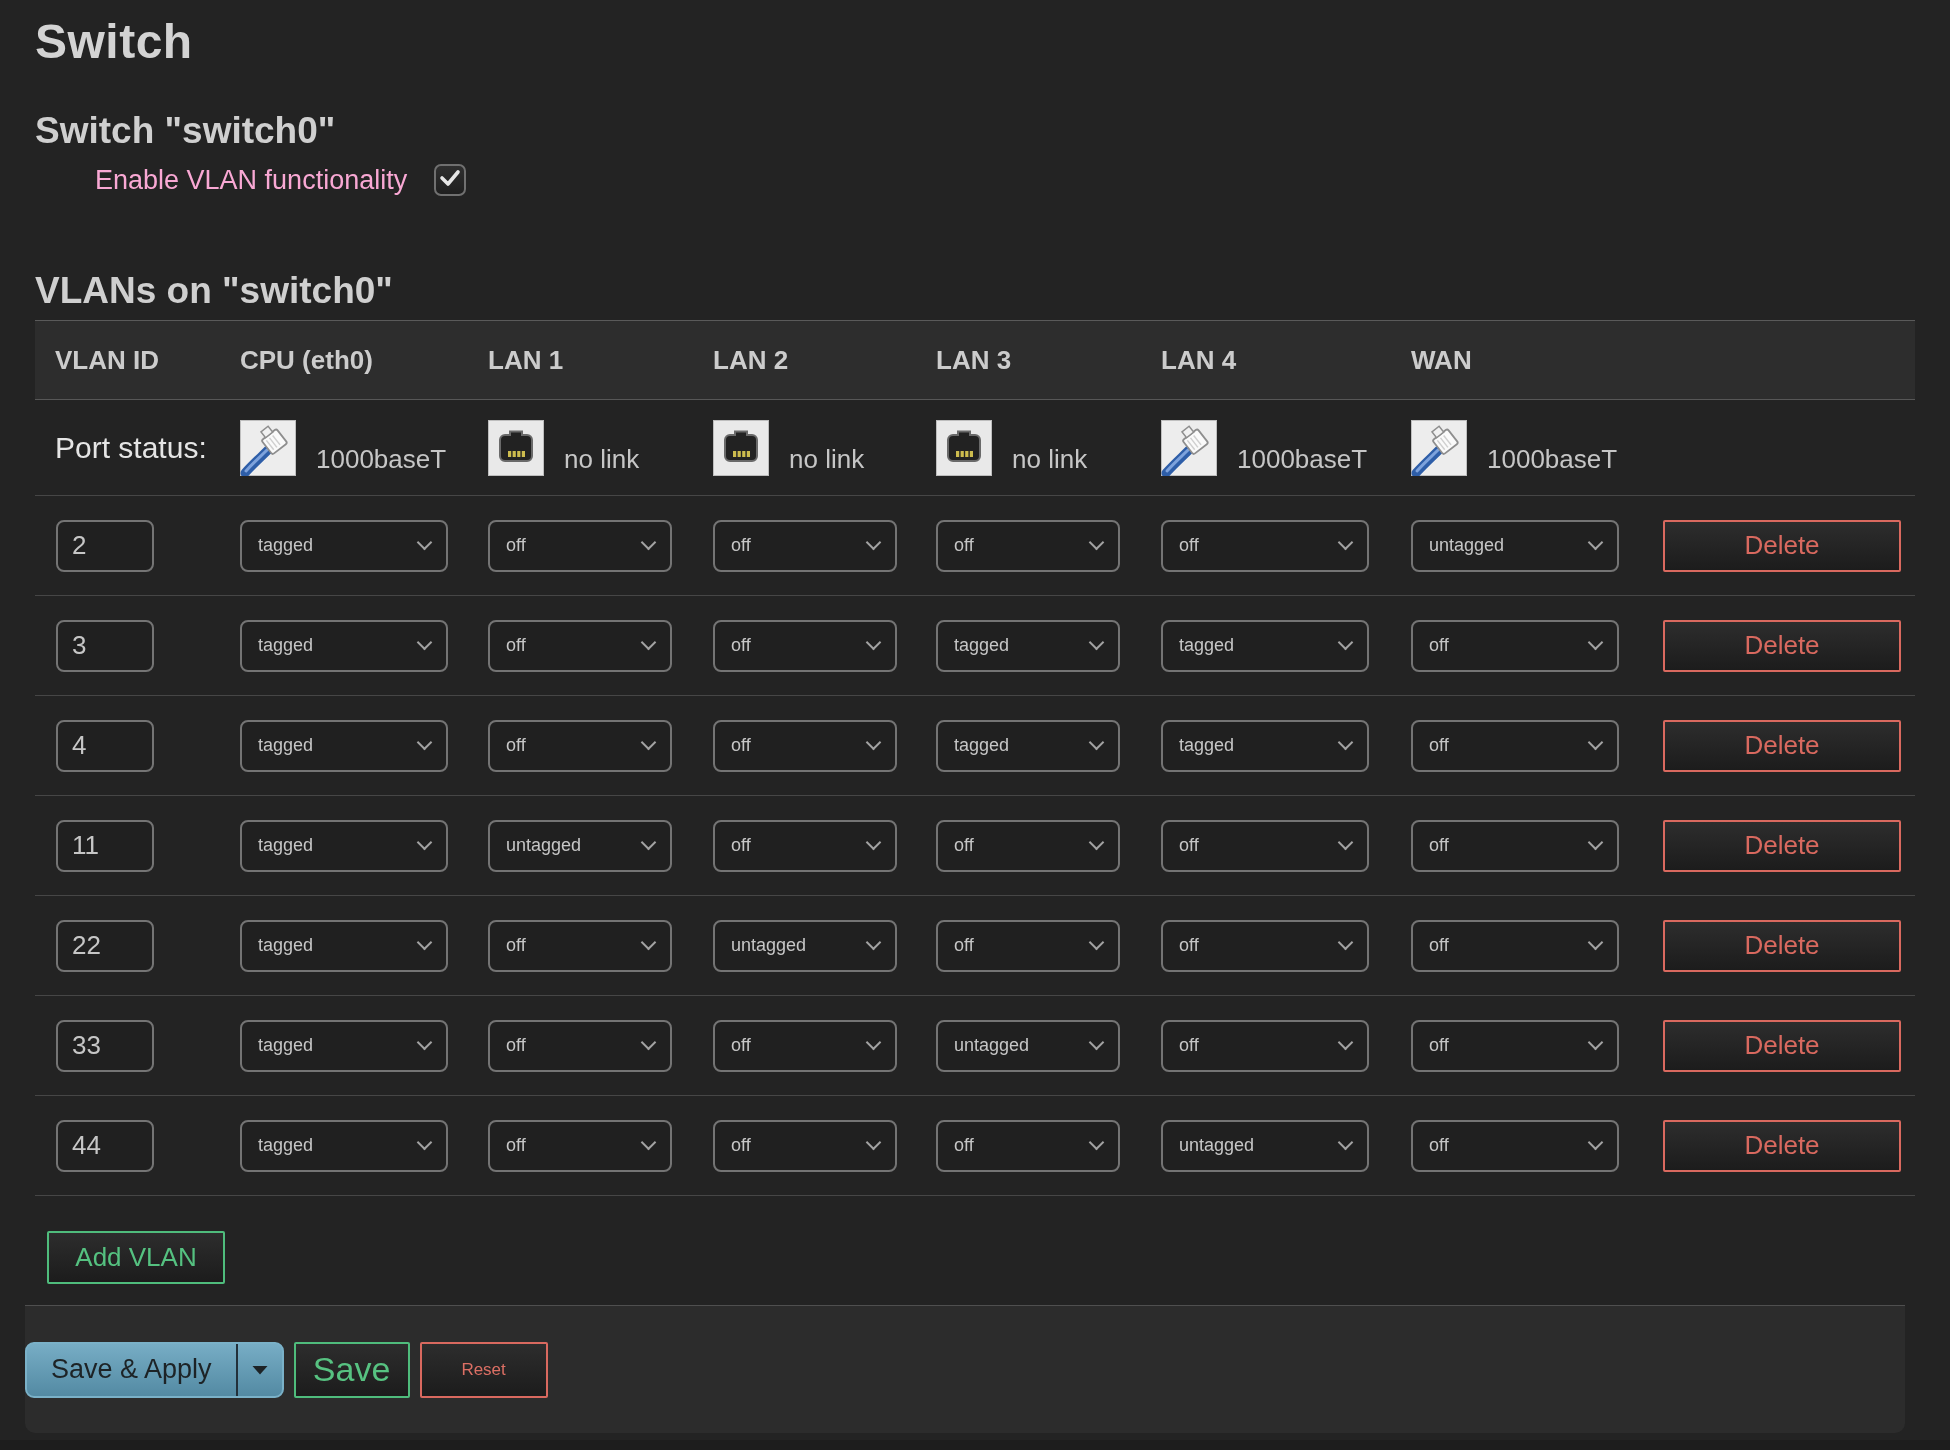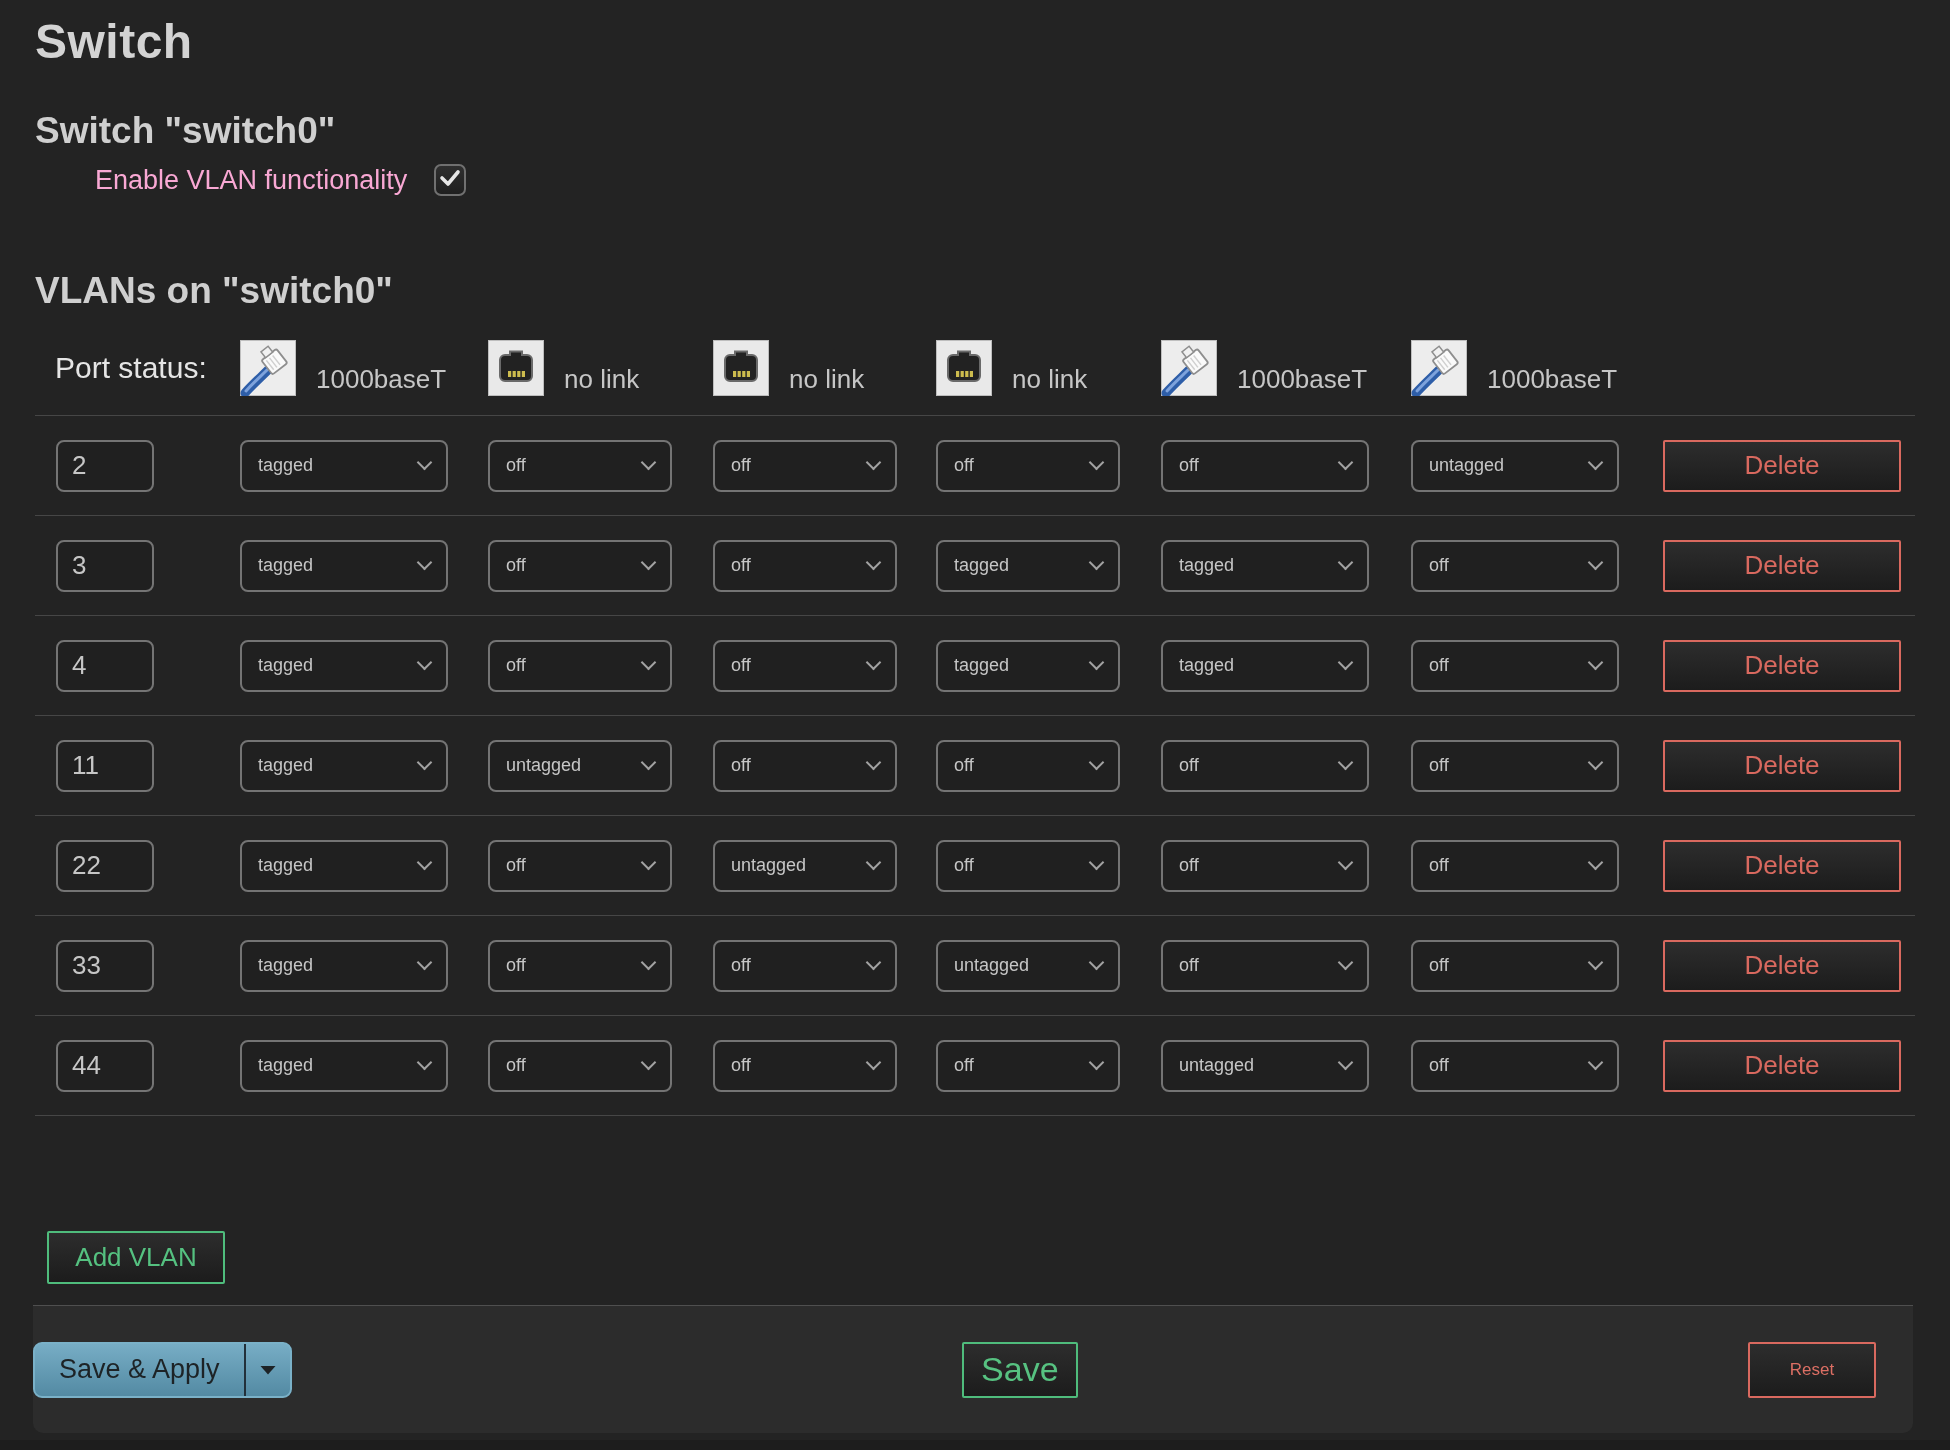--- a/index.html
+++ b/index.html
@@ -42,23 +42,23 @@
   .selval { font-size:18px; color:#c6c6c6; }
   .chev { width:11px; height:11px; border-right:2px solid #a2a2a2; border-bottom:2px solid #a2a2a2;
           transform:rotate(45deg); margin-top:-6px; flex:none; }
 
   .btn { font-family:inherit; cursor:pointer; border-radius:2px;
          background:linear-gradient(180deg,#2d2d2d,#1c1c1c); }
   .delete-btn { width:238px; height:52px; border:2px solid #d9695f; color:#d9695f; font-size:26px; }
   .add-vlan-btn { position:absolute; left:47px; top:1231px; width:178px; height:53px;
                   border:2px solid #4fbc7c; color:#55c180; font-size:26px; }
 
-  .footer { position:absolute; left:33px; top:1305px; width:1880px; height:128px;
+  .footer { position:absolute; left:25px; top:1305px; width:1880px; height:128px;
             background:#2c2c2c; border-top:1px solid #4f4f4f; border-radius:0 0 10px 10px;
-            display:flex; align-items:center; justify-content:space-between; gap:10px; padding-right:37px; }
+            display:flex; align-items:center; justify-content:flex-start; gap:10px; padding-right:37px; }
   .btn-save-apply { display:flex; align-items:stretch; height:56px; border-radius:9px; overflow:hidden;
                     background:linear-gradient(180deg,#77adc5,#538aa3); border:2px solid #7ab1c8;
                     padding:0; cursor:pointer; font-family:inherit; }
   .sa-label { display:flex; align-items:center; padding:0 24px; font-size:27px; color:#1d2326; }
   .sa-divider { width:2px; background:#22303a; }
   .sa-arrow { width:44px; display:flex; align-items:center; justify-content:center; }
   .btn-save  { width:116px; height:56px; border:2px solid #4fbc7c; color:#57c281; font-size:34px; }
   .btn-reset { width:128px; height:56px; border:2px solid #d9695f; color:#dc6f64; font-size:17px; }
 
   .bottom-strip { position:absolute; left:0; top:1440px; width:1950px; height:10px; background:#1d1d1d; }
@@ -78,20 +78,30 @@
     <span>
       <svg width="22" height="18" viewBox="0 0 22 18">
           <path d="M3 9 L9 15 L19 3" stroke="#e6e6e6" stroke-width="3.6" fill="none" stroke-linecap="round" stroke-linejoin="round"></path>
         </svg>
     </span>
   </div>
 
   <div class="h2 h2-vlans">VLANs on "switch0"</div>
 
   <div class="table">
+    <div class="grid thead">
+      <div class="th">VLAN ID</div>
+      <div class="th">CPU (eth0)</div>
+      <div class="th">LAN 1</div>
+      <div class="th">LAN 2</div>
+      <div class="th">LAN 3</div>
+      <div class="th">LAN 4</div>
+      <div class="th">WAN</div>
+      <div class="th"></div>
+    </div>
 
     <div class="grid status-row">
       <div class="status-label">Port status:</div>
       <div class="port-cell">
           <span class="port-icon">
             <svg width="56" height="56" viewBox="0 0 56 56">
               <rect x="0.5" y="0.5" width="55" height="55" fill="#ededed" stroke="#bfbfbf"></rect>
               <path d="M5 53 C 14 43, 20 38, 28 30" stroke="#2e5ea8" stroke-width="9" fill="none" stroke-linecap="round"></path>
               <path d="M6 51 C 14 42, 20 37, 27 30" stroke="#7da2dc" stroke-width="3" fill="none" stroke-linecap="round"></path>
               <g transform="rotate(-38 34 22)">

